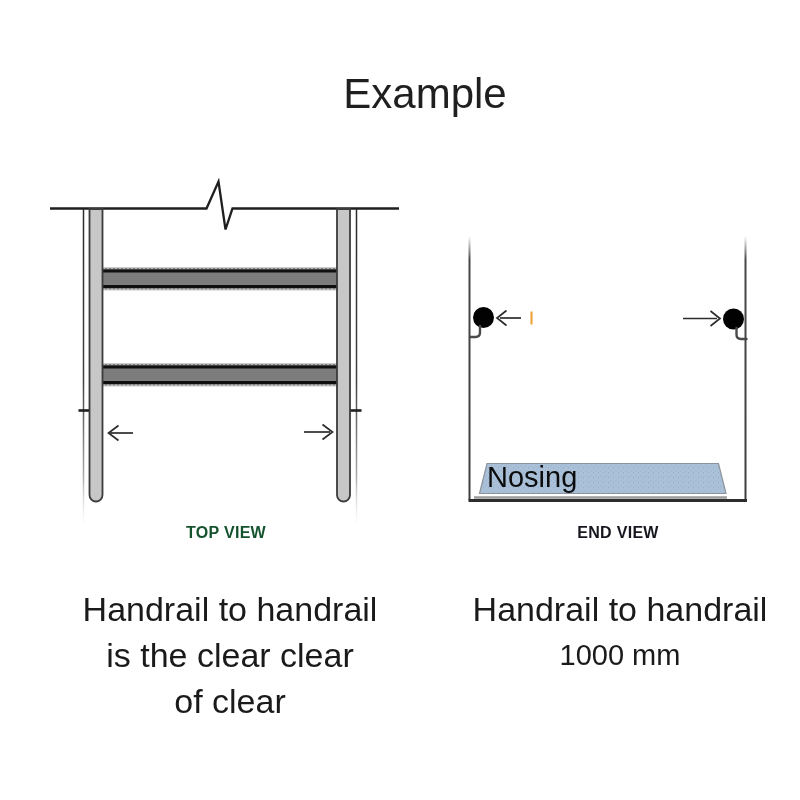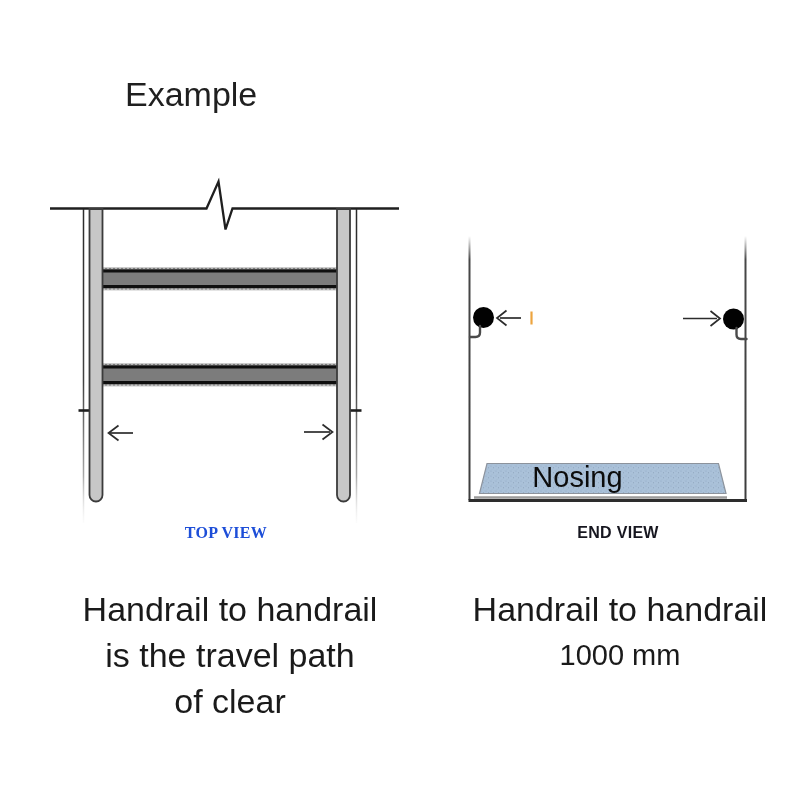--- a/index.html
+++ b/index.html
@@ -3,31 +3,31 @@
 <meta charset="utf-8">
 <style>
   html,body { margin:0; padding:0; }
   body {
     width:800px; height:800px; position:relative; background:#ffffff;
     font-family:"Liberation Sans", sans-serif; overflow:hidden;
   }
   .abs { position:absolute; }
   #diagram-svg { left:0; top:0; }
   #page-title {
-    left:125px; top:68px; width:600px; text-align:left;
-    font-size:34px; line-height:52px; color:#1f1f1f;
+    left:125px; top:68px; width:600px; text-align:center;
+    font-size:42px; line-height:52px; color:#1f1f1f;
   }
   .view-label {
     top:523px; width:200px; text-align:center;
     font-size:16px; line-height:20px; font-weight:bold; letter-spacing:.3px;
   }
   #top-view-label { left:126px; }
   #end-view-label { left:518px;text-align:center; }
   #nosing-label {
-    left:462px; top:461px; width:231px; text-align:center;
+    left:487px; top:461px; width:231px; 
     font-size:29px; line-height:33px; color:#0c0c0c;
   }
   .caption { top:586px; width:380px; text-align:center; color:#1a1a1a; }
   #caption-left { left:40px; }
   #caption-right { left:430px; }
   .cap-line { font-size:34px; line-height:46px; }
   .cap-line-small { font-size:29px; line-height:46px; }
 </style>
 </head>
 <body>
@@ -114,28 +114,28 @@
     <line x1="531.5" y1="311.5" x2="531.5" y2="324.5" stroke-width="2.2" stroke="#eda43f"></line>
     <g fill="none" stroke-width="1.7" stroke="#2c2c2c">
       <line x1="683" y1="318.5" x2="717" y2="318.5"></line>
       <path d="M710.5 311 L720 318.5 L710.5 326"></path>
     </g>
   </g>
 </svg>
 
 <div id="page-title" class="abs">Example</div>
 
-<div id="top-view-label" class="abs view-label" style="color: #1d4ed8; font-family: Liberation Serif, serif;">TOP VIEW</div>
+<div id="top-view-label" class="abs view-label" style="color: #14532d;">TOP VIEW</div>
 
 <div id="end-view-label" class="abs view-label" style="color: rgb(22, 22, 31);">END VIEW</div>
 
 <div id="nosing-label" class="abs">Nosing</div>
 
 <div id="caption-left" class="abs caption">
   <div class="cap-line">Handrail to handrail</div>
-  <div class="cap-line">is the travel path</div>
+  <div class="cap-line">is the clear clear</div>
   <div class="cap-line">of clear</div>
 </div>
 
 <div id="caption-right" class="abs caption">
   <div class="cap-line">Handrail to handrail</div>
   <div class="cap-line-small">1000 mm</div>
 </div>
 
 </body></html>

